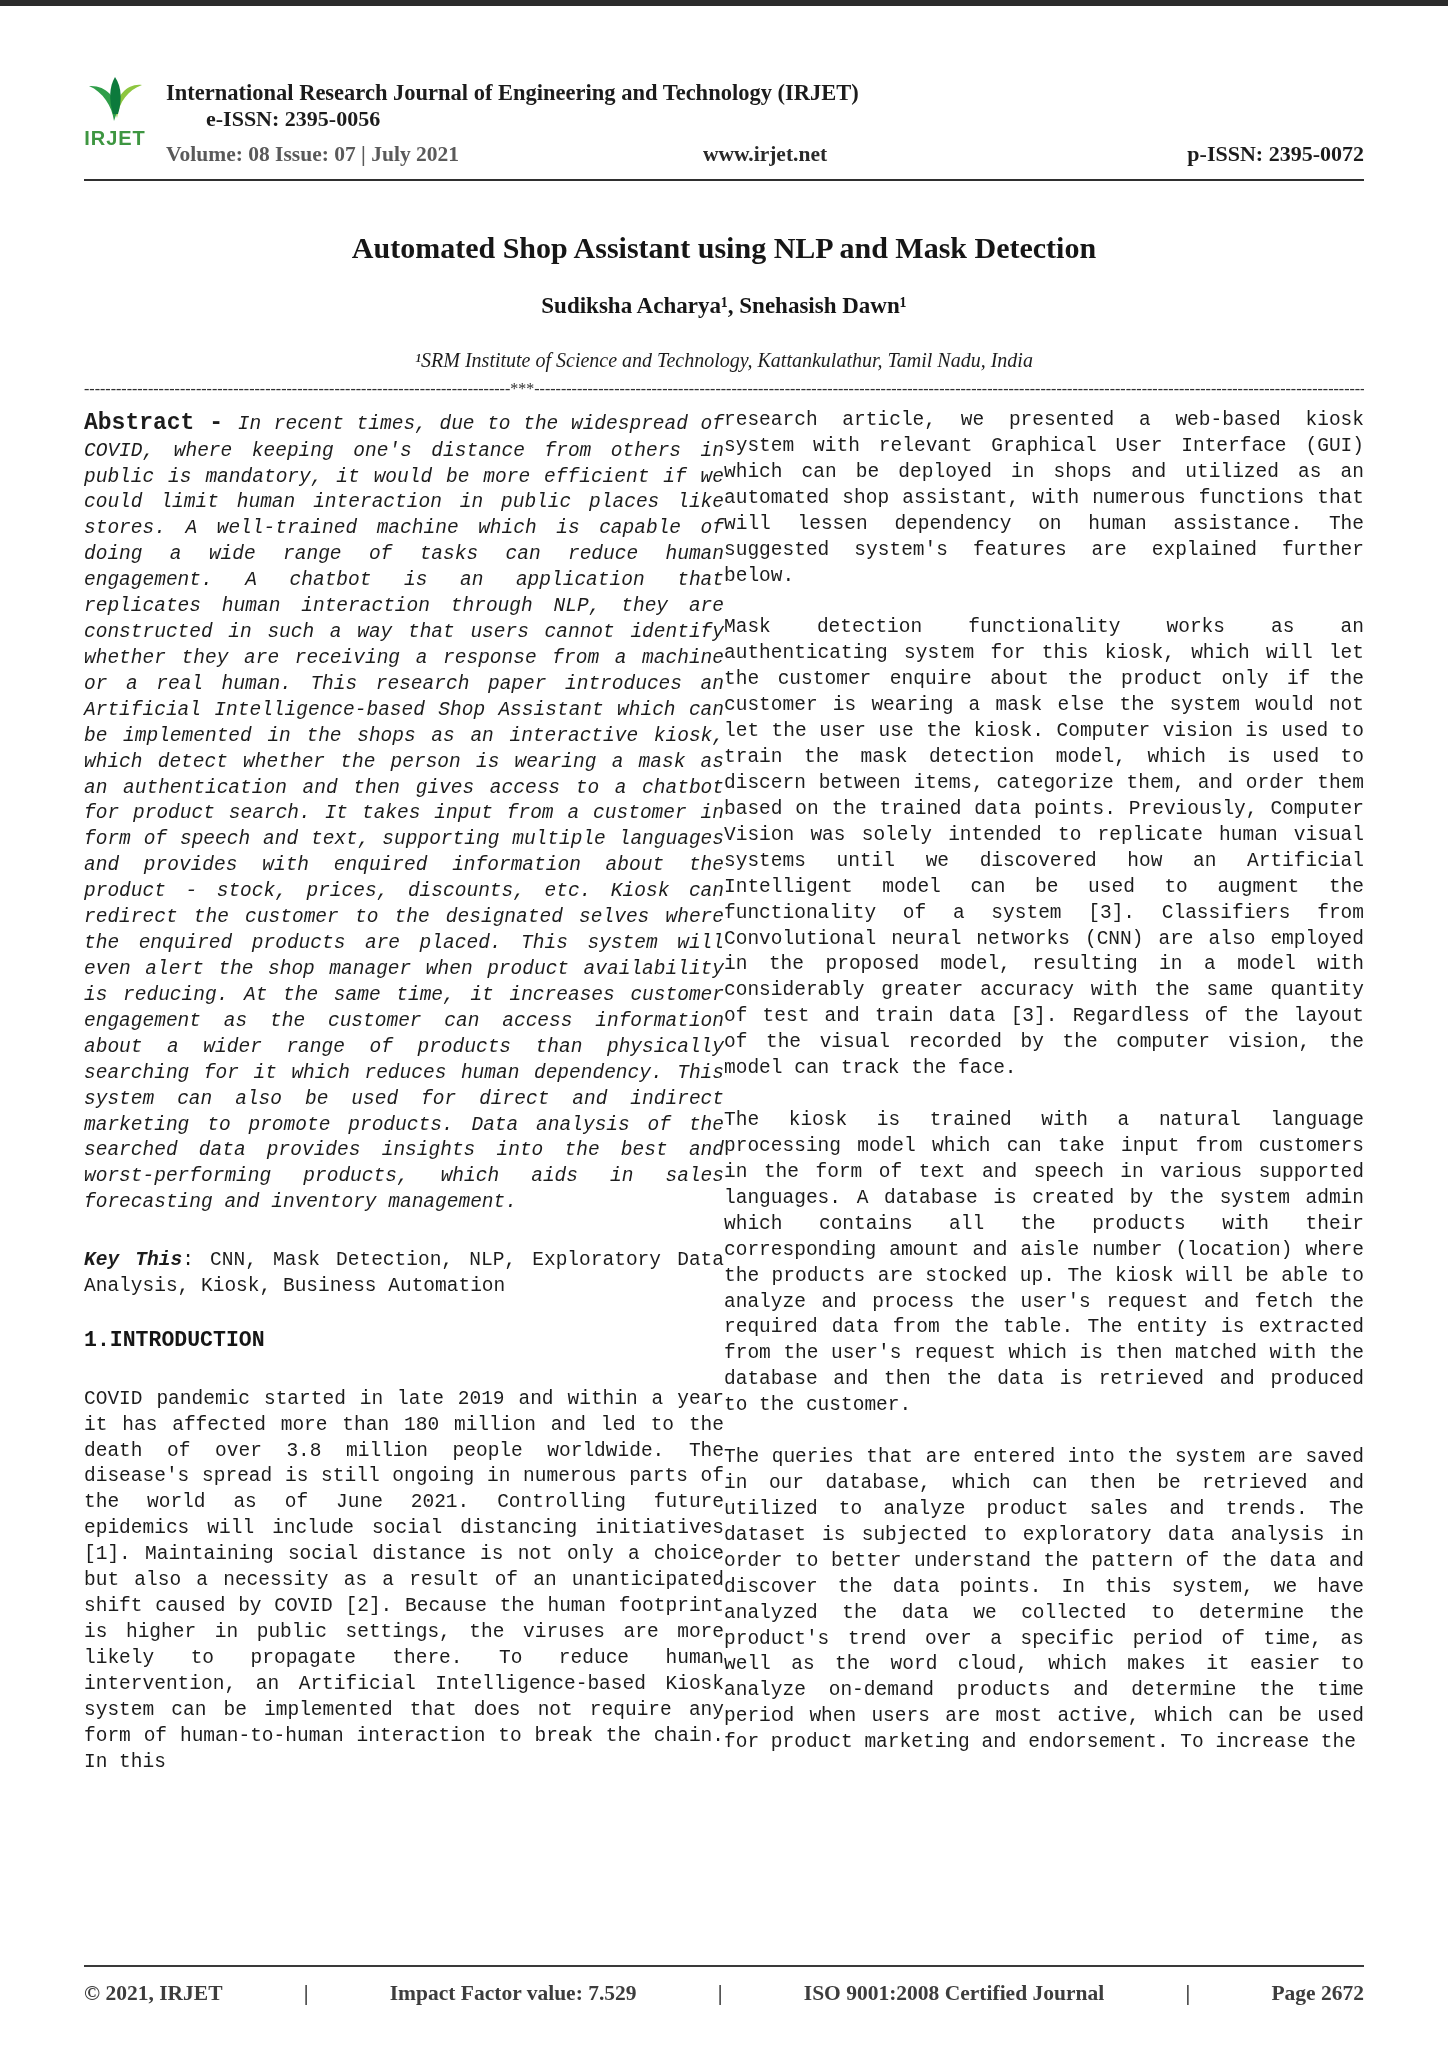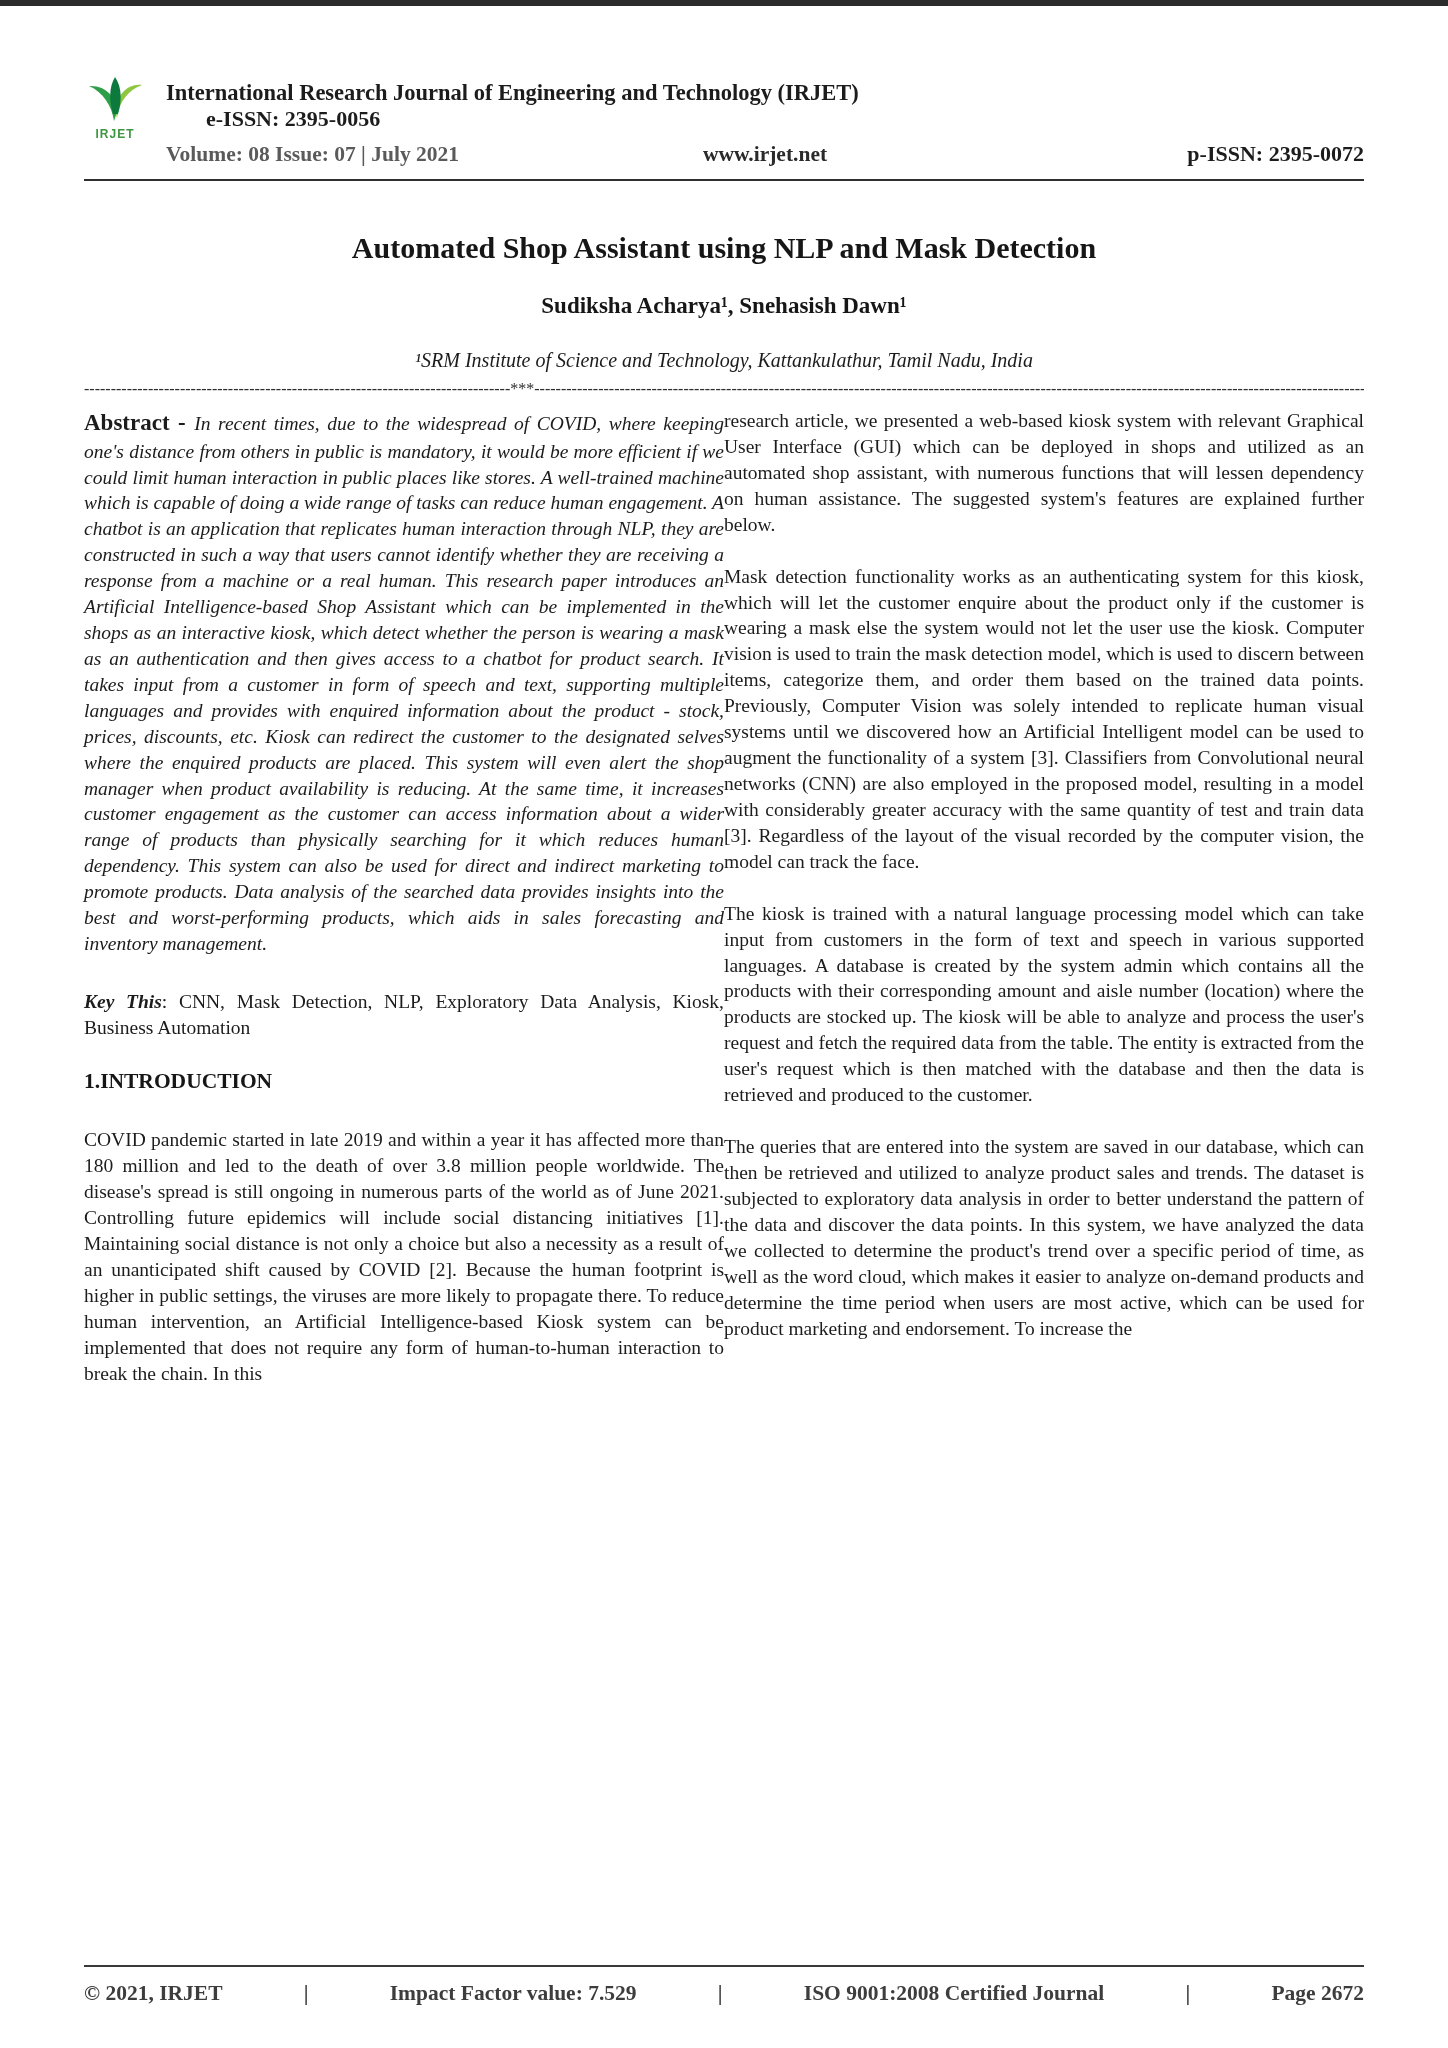--- a/index.html
+++ b/index.html
@@ -31,21 +31,21 @@
   }
   .logo {
     width: 62px;
     flex: 0 0 62px;
     text-align: center;
     margin-top: -4px;
   }
   .logo-text {
     font-family: "Liberation Sans", sans-serif;
     font-weight: bold;
-    font-size: 12px;
+    font-size: 20px;
     color: #3e9641;
     letter-spacing: 1px;
     margin-top: 1px;
   }
   .header-mid { flex: 1; }
   .hrow1 {
     display: flex;
     justify-content: space-between;
     align-items: flex-start;
     flex-direction: column;
@@ -113,20 +113,21 @@
     color: #2e2e2e;
     white-space: nowrap;
     overflow: hidden;
     height: 22px;
   }
 
   
   .columns {
     display: flex;
     margin-top: 6px;
+    font-family: Liberation Mono, monospace;
   }
   .col {
     flex: 1 1 0;
     min-width: 0;
     text-align: justify;
     font-size: 19.5px;
     line-height: 1.33;
   }
   .col p { margin: 0 0 26px 0; }
   .abstract { font-style: italic; }

